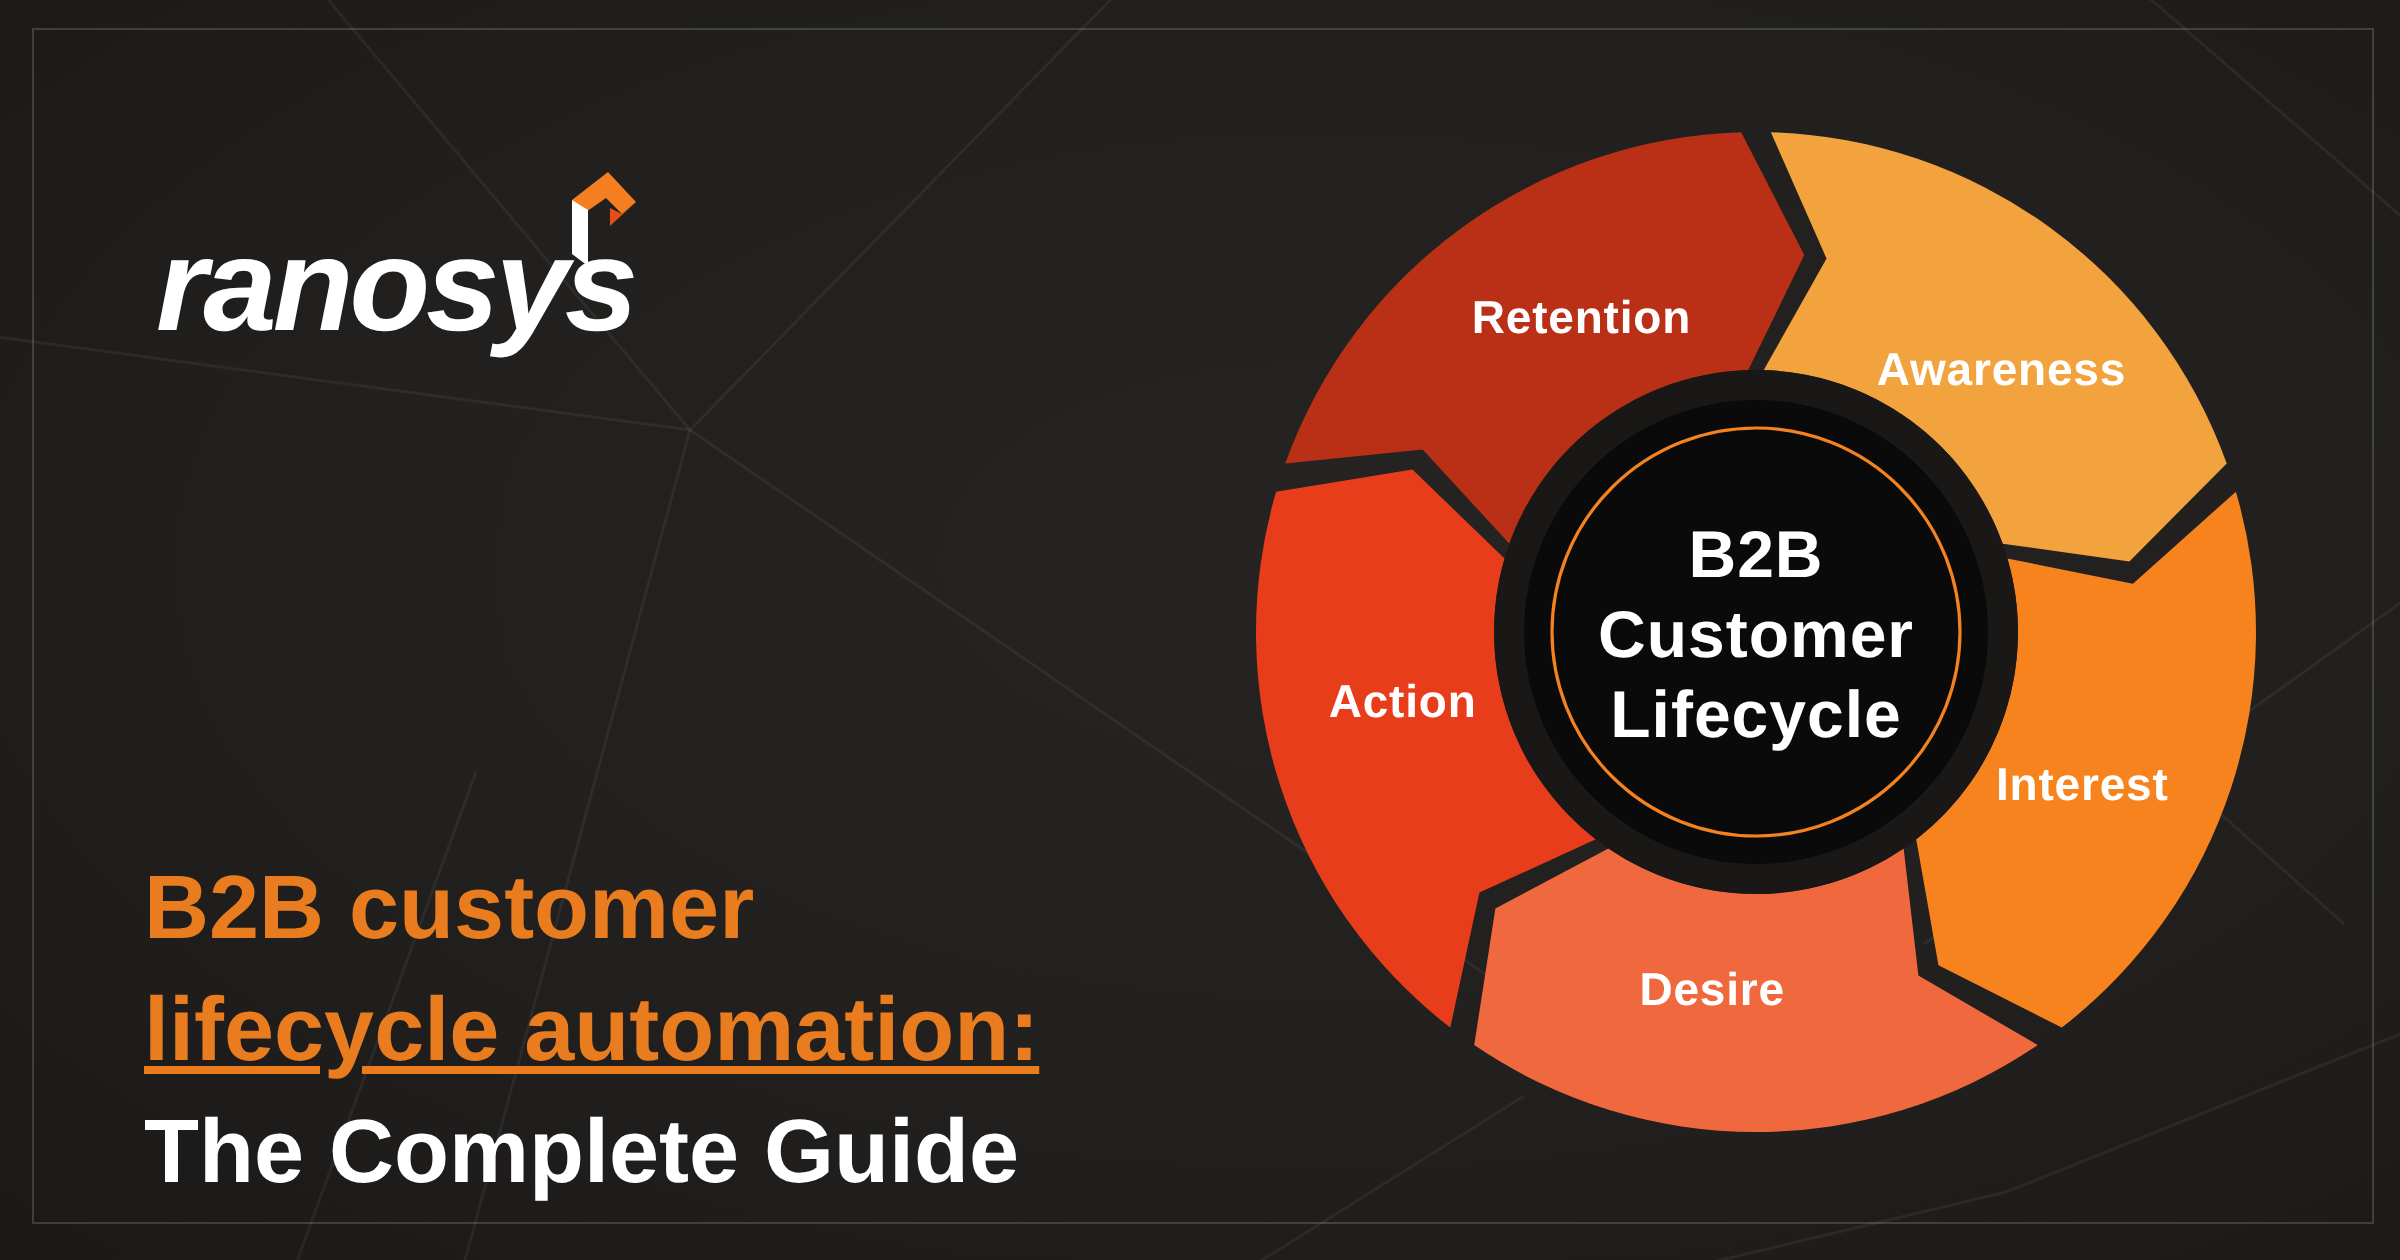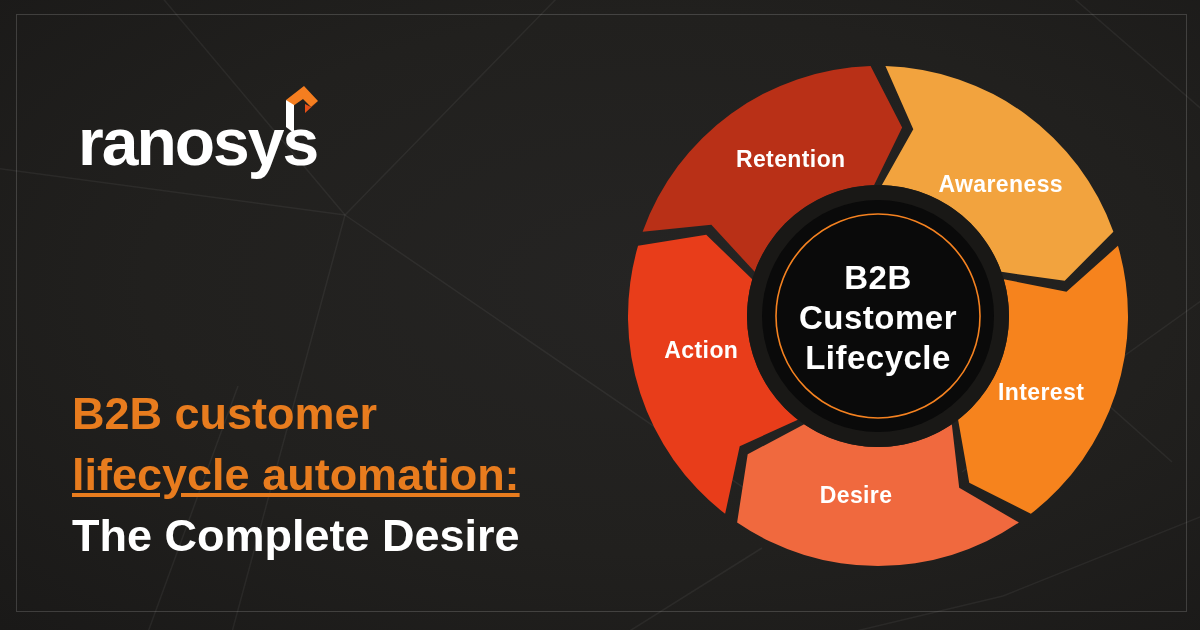--- a/index.html
+++ b/index.html
@@ -51,27 +51,27 @@
     </svg>
 
   <div class="frame"></div>
 
   <div class="logo">
     <svg class="logo-icon" viewBox="0 0 37 48" xmlns="http://www.w3.org/2000/svg">
       <polygon points="4,14 22,0 36,15 29,21 21,13 11,20" fill="#f57e20"></polygon>
       <polygon points="29,21 36,15 23,27 23,18" fill="#e44f17"></polygon>
       <polygon points="4,14 12,19 12,47 4,41" fill="#ffffff"></polygon>
     </svg>
-    <div class="logo-text" style="color: rgb(255, 255, 255);">ranosys</div>
+    <div class="logo-text" style="color: rgb(255, 255, 255); font-style: italic;">ranosys</div>
   </div>
 
   <div class="headline">
-    <div class="hl-line" style="color: rgb(232, 124, 30);">B2B customer</div>
+    <div class="hl-line" style="color: rgb(232, 124, 30); margin-top: 40px;">B2B customer</div>
     <div class="hl-line" style="color: rgb(232, 124, 30); text-decoration: underline;">lifecycle automation:</div>
-    <div class="hl-line" style="color: rgb(255, 255, 255);">The Complete Desire</div>
+    <div class="hl-line" style="color: rgb(255, 255, 255);">The Complete Guide</div>
   </div>
 
   <svg id="wheel" class="wheel" viewBox="0 0 1200 630" xmlns="http://www.w3.org/2000/svg">
       <path d="M 885.42,66.11 A 250 250 0 0 1 1113.37,231.73 L 1064.70,280.72 L 1001.33,271.84 A 131 131 0 0 0 881.89,185.06 L 913.28,129.30 Z" fill="#f2a33e"></path>
       <path d="M 1117.95,245.83 A 250 250 0 0 1 1030.88,513.81 L 969.24,482.66 L 958.11,419.65 A 131 131 0 0 0 1003.73,279.23 L 1066.46,291.86 Z" fill="#f6831d"></path>
       <path d="M 1018.88,522.52 A 250 250 0 0 1 737.12,522.52 L 747.69,454.28 L 804.18,424.22 A 131 131 0 0 0 951.82,424.22 L 959.20,487.78 Z" fill="#f0693e"></path>
       <path d="M 725.12,513.81 A 250 250 0 0 1 638.05,245.83 L 706.22,234.80 L 752.27,279.23 A 131 131 0 0 0 797.89,419.65 L 739.72,446.31 Z" fill="#e83d1a"></path>
       <path d="M 642.63,231.73 A 250 250 0 0 1 870.58,66.11 L 902.14,127.54 L 874.11,185.06 A 131 131 0 0 0 754.67,271.84 L 711.34,224.76 Z" fill="#b93017"></path>
       <text x="1000.76" y="184.36" class="seg-label" fill="#ffffff" text-anchor="middle" dominant-baseline="central">Awareness</text>
       <text x="1041.14" y="392.07" class="seg-label" fill="#ffffff" text-anchor="middle" dominant-baseline="central">Interest</text>

